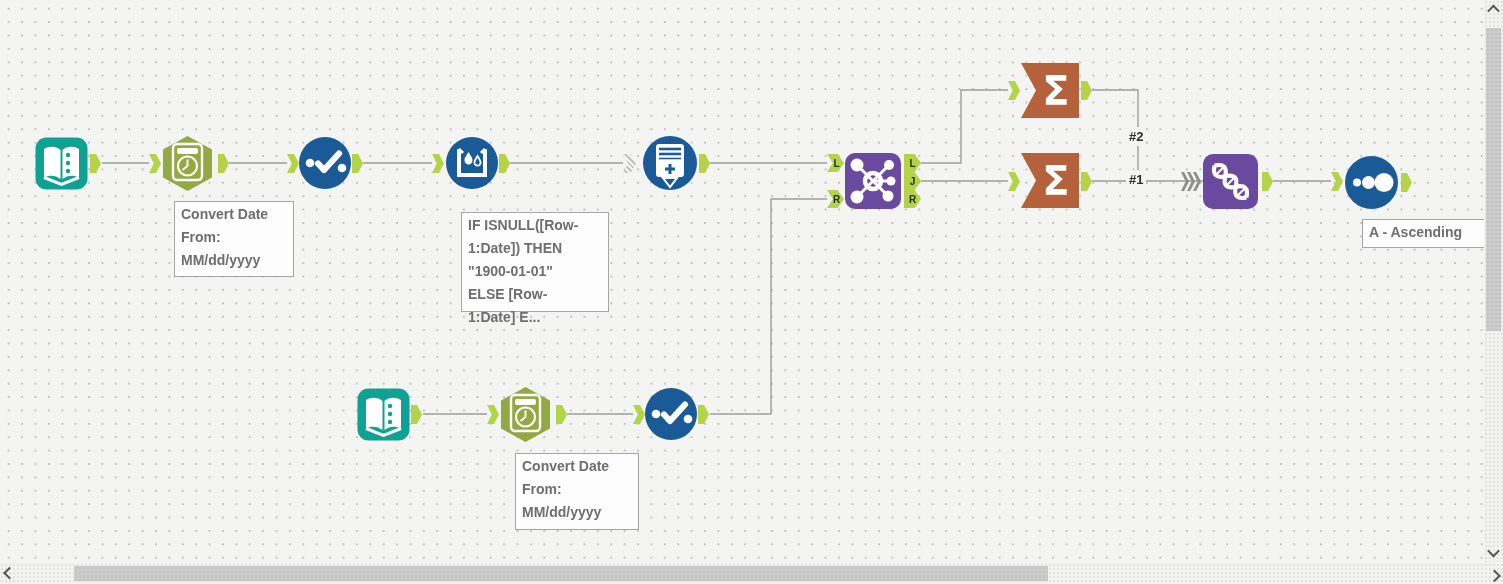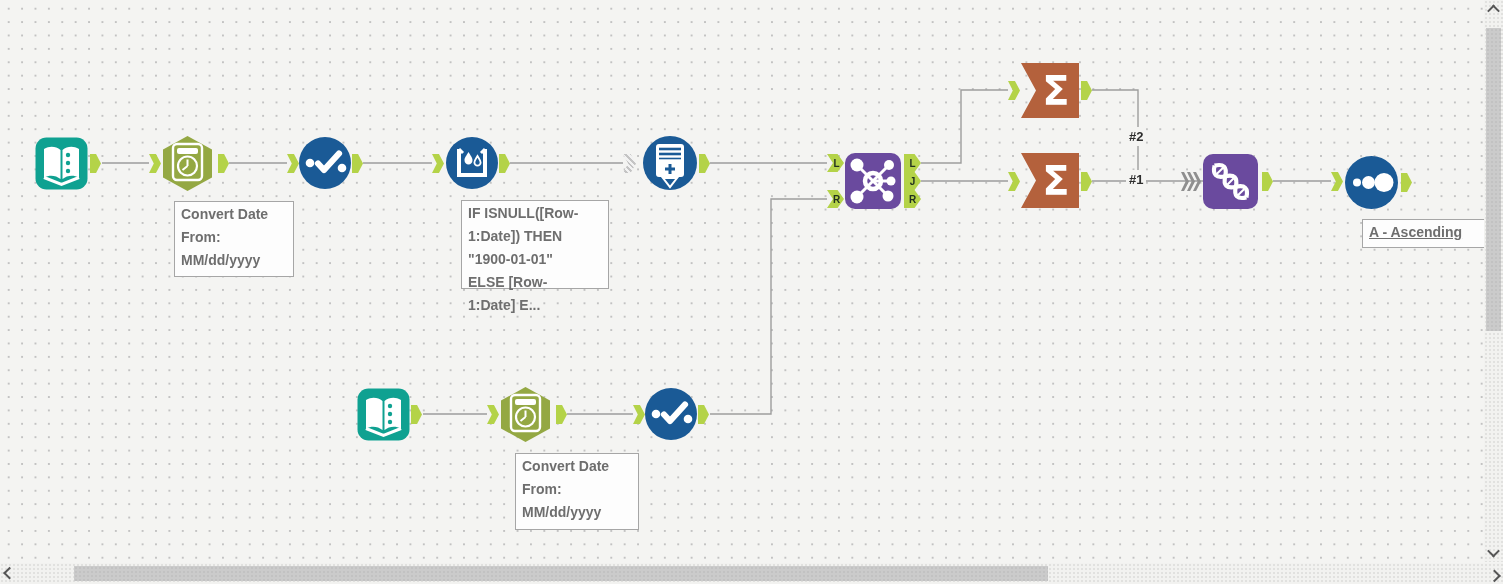--- a/index.html
+++ b/index.html
@@ -275,26 +275,26 @@
       <circle cx="11" cy="26" r="4.3" fill="#ffffff"></circle>
       <path d="M19 26.5 L25 33 L40 16.5" stroke="#ffffff" stroke-width="6.2" fill="none" stroke-linecap="round" stroke-linejoin="round"></path>
       <circle cx="43" cy="31" r="4.3" fill="#ffffff"></circle>
     </svg>
   </div>
   <div class="anchor-out" style="left:698px;top:405px;"></div>
 
   <div class="note" style="left:142px;top:201px;width:120px;height:76px;">Convert Date
 From:
 MM/dd/yyyy</div>
-  <div class="note" style="left:429px;top:200px;width:148px;height:89px;">IF ISNULL([Row-
+  <div class="note" style="left:429px;top:212px;width:148px;height:100px;">IF ISNULL([Row-
 1:Date]) THEN
 "1900-01-01"
 ELSE [Row-
 1:Date] E...</div>
-  <div class="note" style="left:1330px;top:219px;width:127px;height:29px;text-decoration:underline;">A - Ascending</div>
+  <div class="note" style="left:1330px;top:219px;width:127px;height:29px;">A - Ascending</div>
   <div class="note" style="left:483px;top:453px;width:124px;height:77px;">Convert Date
 From:
 MM/dd/yyyy</div>
 
   <div class="connlabel" style="left:1126px;top:127px;">#2</div>
   <div class="connlabel" style="left:1126px;top:170px;">#1</div>
 
 </div>
 
 <div class="sb-track-v"></div>

